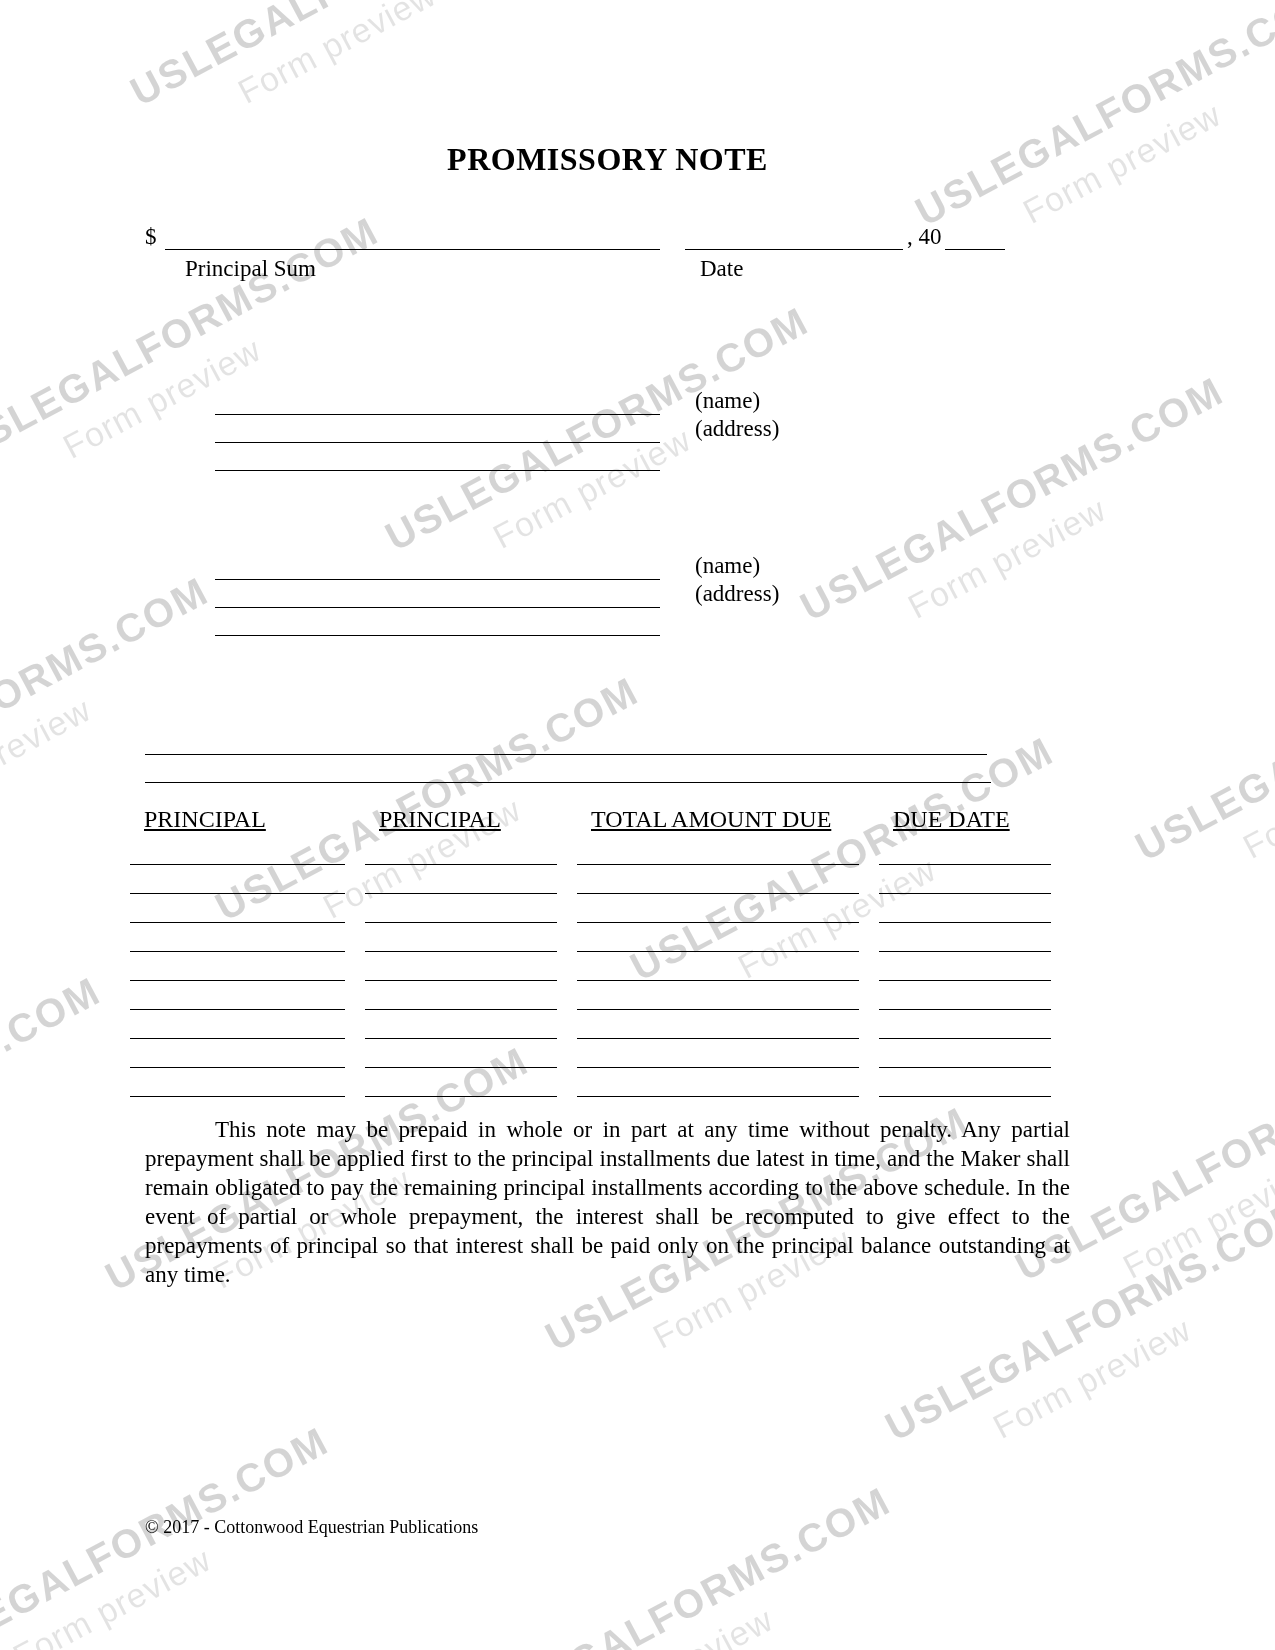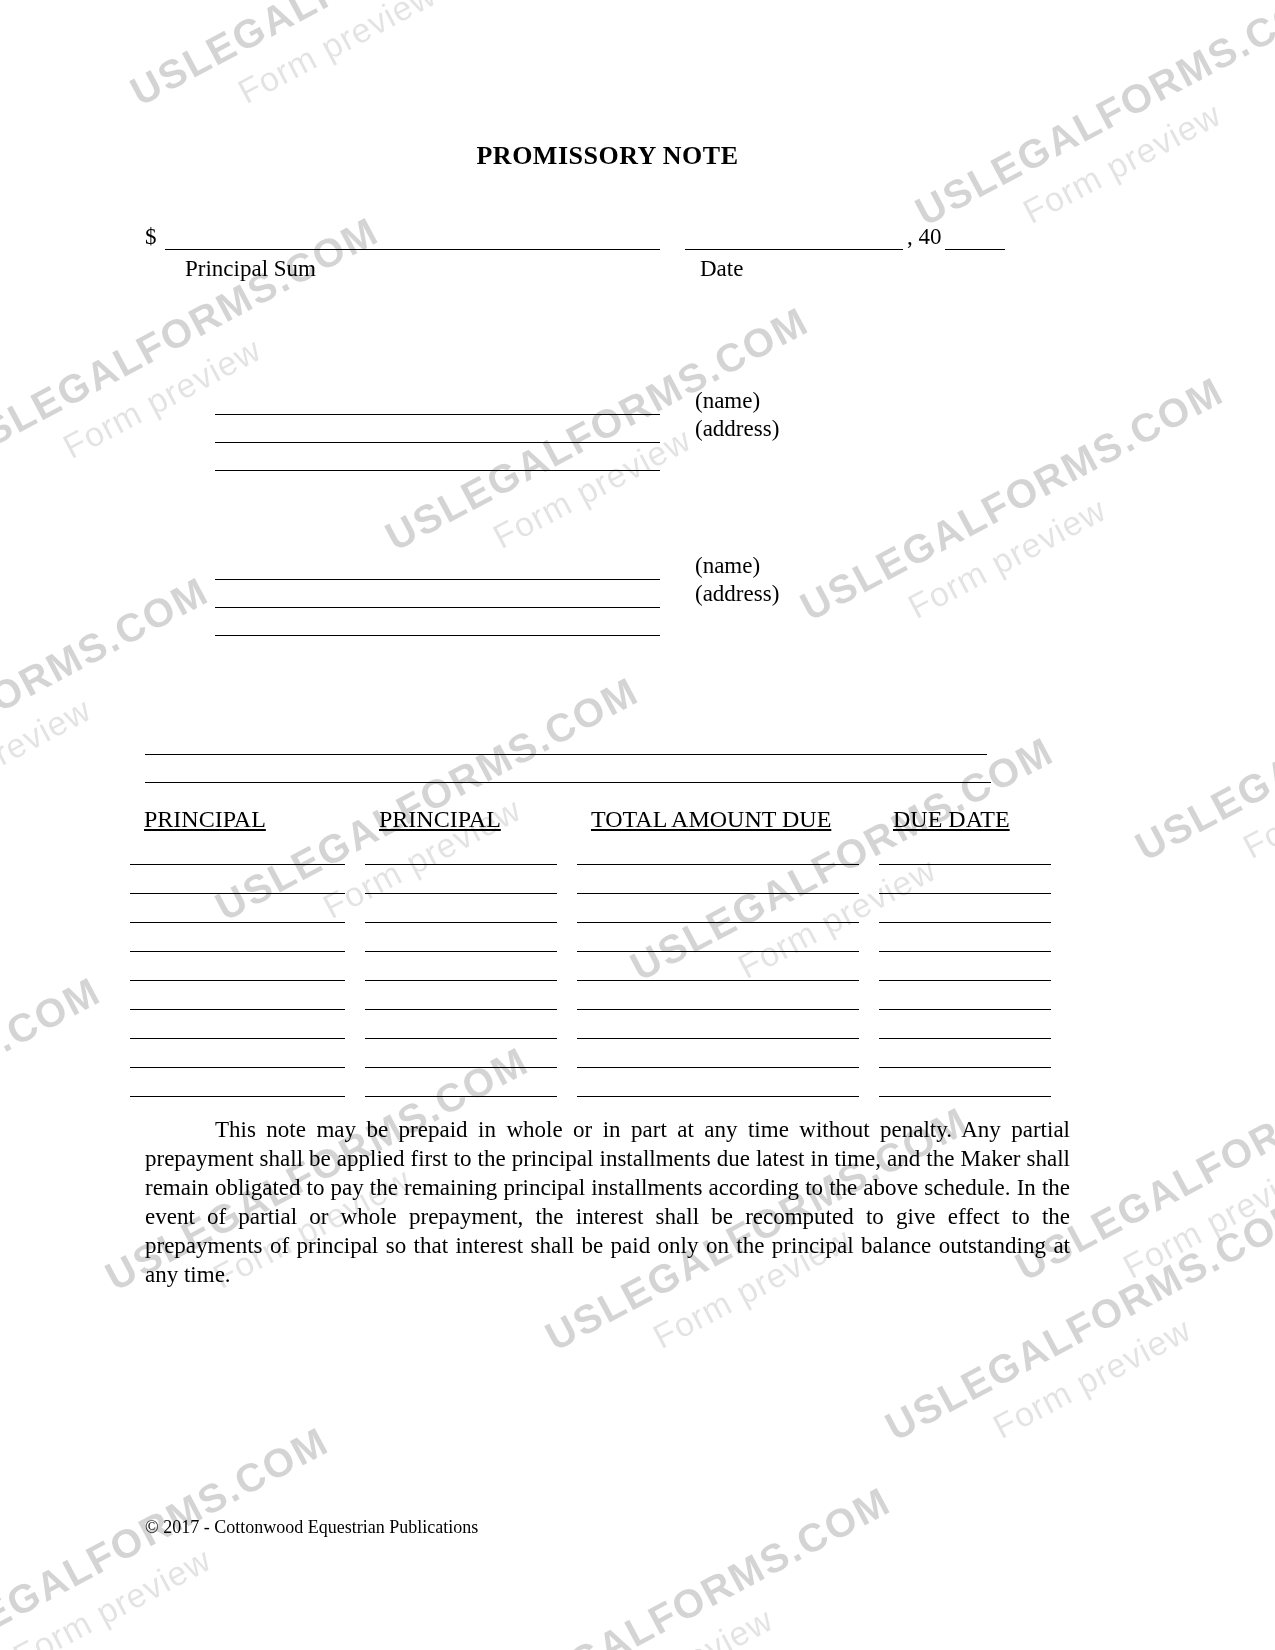--- a/index.html
+++ b/index.html
@@ -21,21 +21,21 @@
   }
   .wm-preview {
     display:block; font-size:34px; letter-spacing:1px;
     color:rgba(0,0,0,0.11); margin:8px 0 0 95px;
   }
   
   .content { position:absolute; left:145px; top:0; width:925px; height:1650px; z-index:1; }
   .abs { position:absolute; }
   .title {
     position:absolute; top:141px; left:0; width:100%;
-    text-align:center; font-weight:bold; font-size:26px; letter-spacing:0.5px;
+    text-align:center; font-weight:bold; font-size:32px; letter-spacing:0.5px;
   }
   .line { border-bottom:1.5px solid #000; }
   .fill-row { display:flex; align-items:center; height:28px; }
   .nline { width:445px; height:100%; }
   .flabel { margin-left:35px; line-height:1; padding-bottom:1px; }
   .inline-line {
     display:inline-block; border-bottom:1.5px solid #000; height:20px;
     vertical-align:baseline;
   }
   .para { text-align:justify; line-height:29px; }

